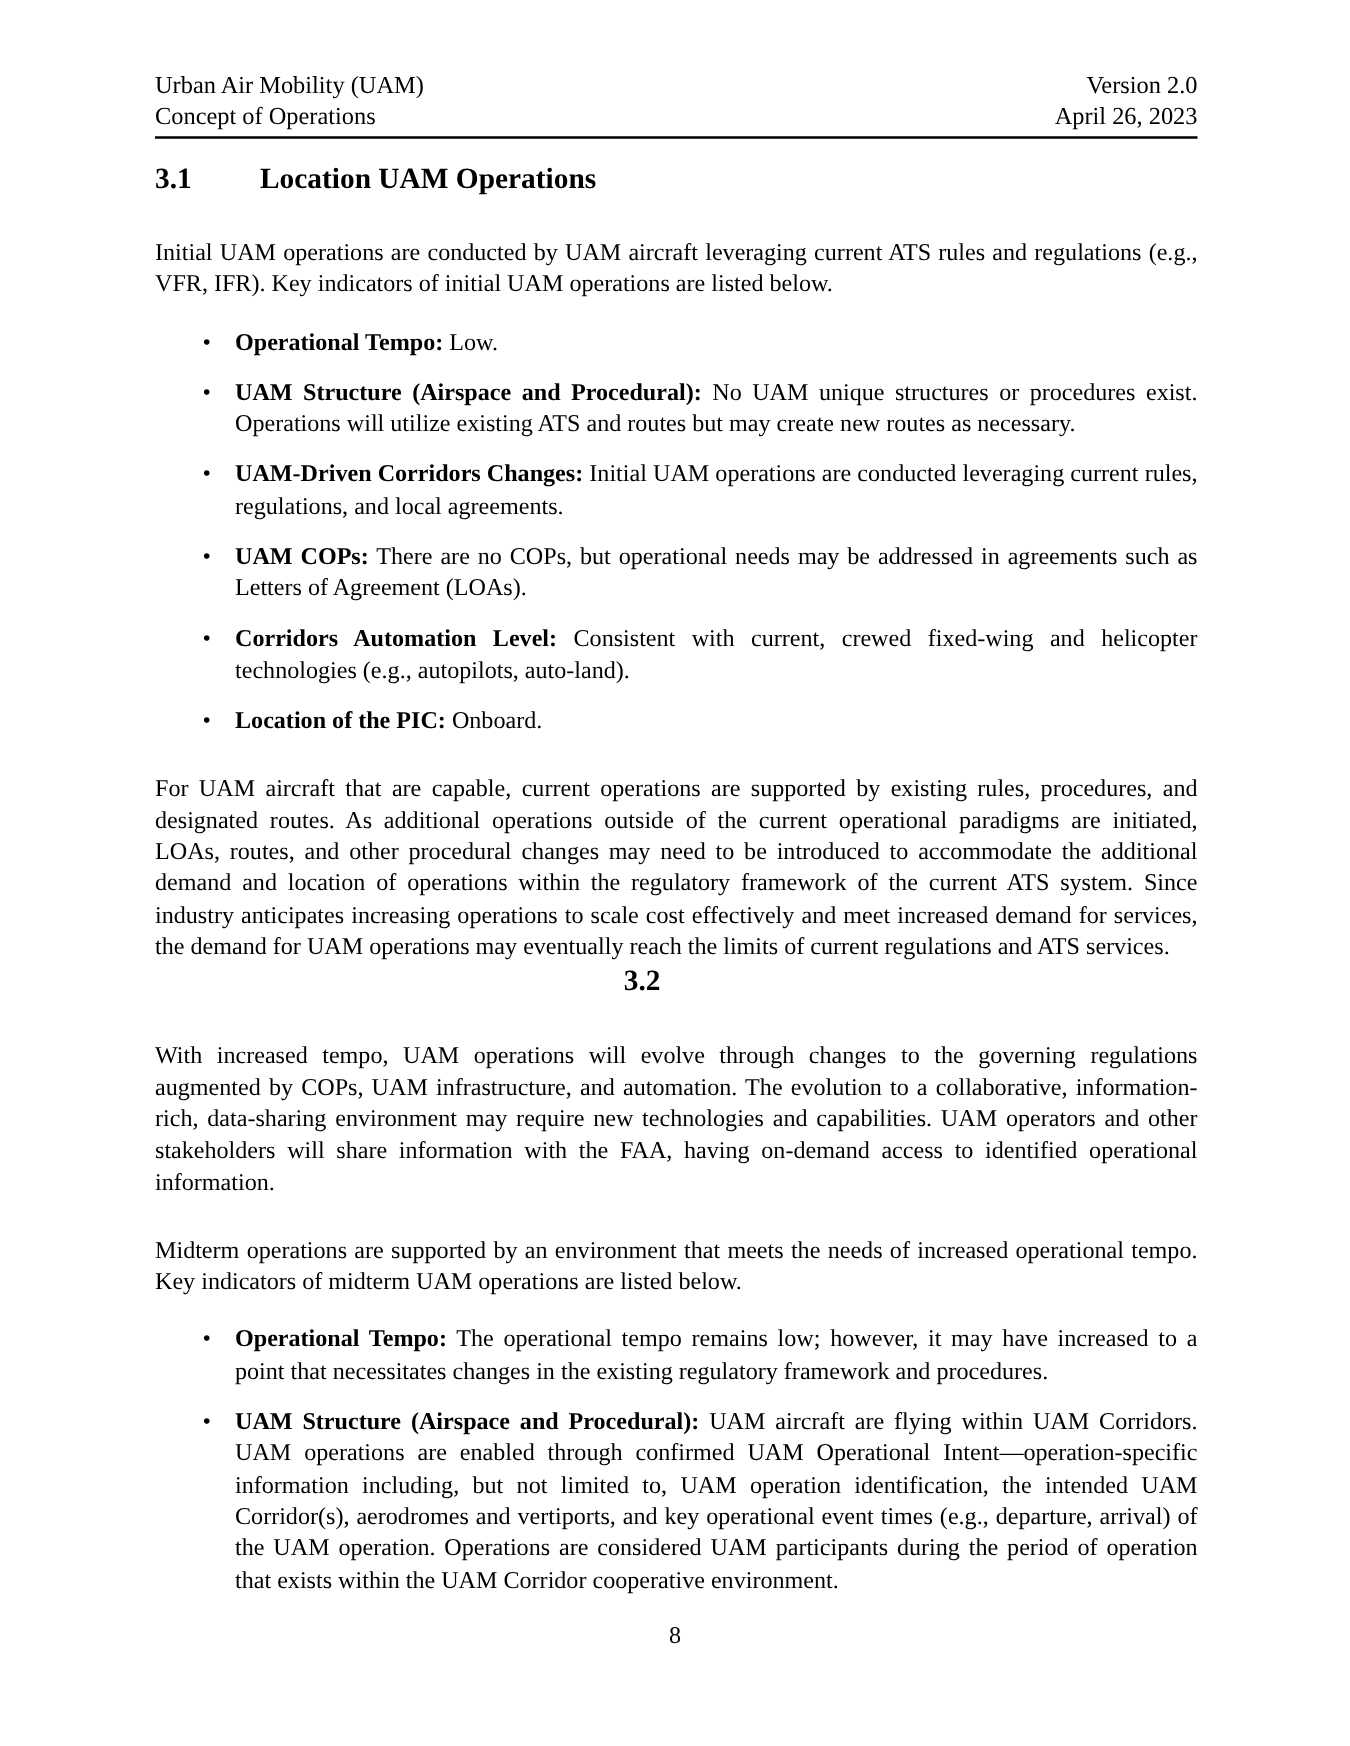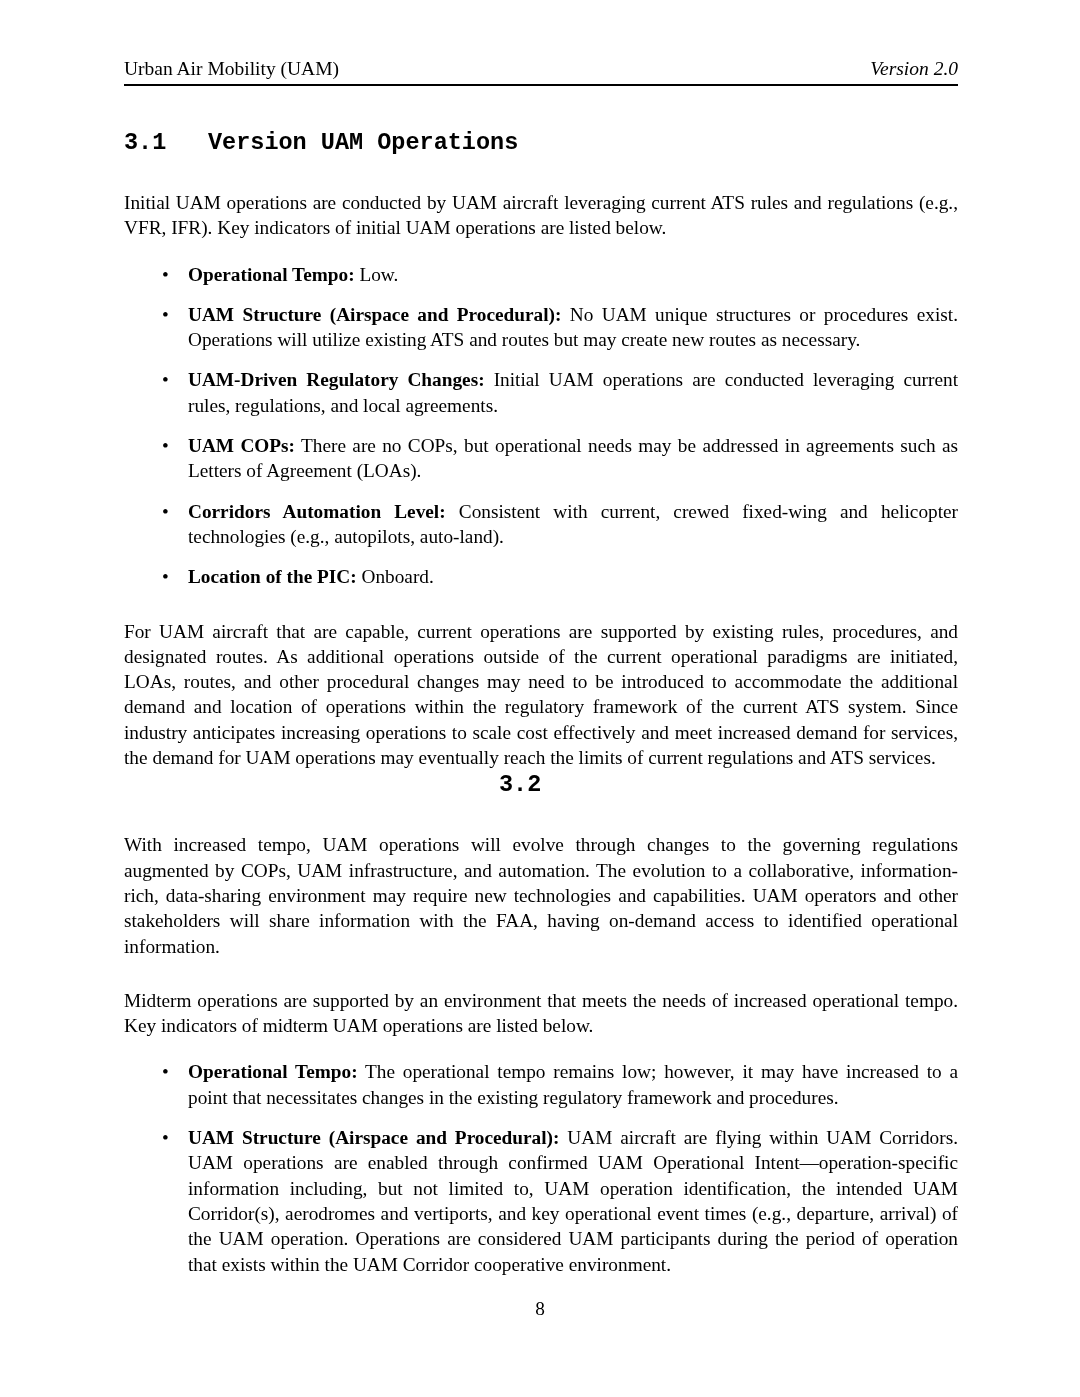--- a/index.html
+++ b/index.html
@@ -33,21 +33,21 @@
   }
   .doc-header-row {
     display: flex;
     justify-content: space-between;
     align-items: baseline;
     font-size: 19.5px;
     line-height: 25px;
     white-space: nowrap;
   }
   .doc-header-left { text-align: left; }
-  .doc-header-right { text-align: right; font-style: italic; }
+  .doc-header-right { text-align: right; }
   .header-rule {
     margin-top: 3px;
     border-bottom: 2.2px solid #000;
     width: 100%;
   }
 
   
   .content {
     position: absolute;
     left: 124px;
@@ -56,21 +56,20 @@
   }
 
   h2.section-heading {
     font-size: 23.5px;
     font-weight: bold;
     margin: 0;
     padding: 0;
     line-height: 30px;
     display: flex;
     white-space: nowrap;
-    font-family: Liberation Mono, monospace;
   }
   h2.section-heading .num {
     width: 84px;
     flex: 0 0 84px;
   }
   h2.section-heading .title { flex: 1 1 auto; }
 
   .sec-3-1 { margin-top: 0px; }
   .sec-3-2 { margin-top: 28px; justify-content: center; }
 
@@ -126,44 +125,48 @@
 </head>
 <body>
 
 <div class="page">
 
   <div class="doc-header">
     <div class="doc-header-row">
       <span class="doc-header-left">Urban Air Mobility (UAM)</span>
       <span class="doc-header-right">Version 2.0</span>
     </div>
+    <div class="doc-header-row">
+      <span class="doc-header-left">Concept of Operations</span>
+      <span class="doc-header-right">April 26, 2023</span>
+    </div>
     <div class="header-rule"></div>
   </div>
 
   <div class="content">
 
     <h2 class="section-heading sec-3-1">
       <span class="num">3.1</span>
-      <span class="title">Version UAM Operations</span>
+      <span class="title">Location UAM Operations</span>
     </h2>
 
     <p class="body after-heading">Initial UAM operations are conducted by UAM aircraft leveraging current ATS rules and regulations (e.g., VFR, IFR). Key indicators of initial UAM operations are listed below.</p>
 
     <ul class="bullets first">
       <li>
         <span class="dot">•</span>
         <span class="lead">Operational Tempo:</span><span> Low.</span>
       </li>
       <li>
         <span class="dot">•</span>
         <span class="lead">UAM Structure (Airspace and Procedural):</span><span> No UAM unique structures or procedures exist. Operations will utilize existing ATS and routes but may create new routes as necessary.</span>
       </li>
       <li>
         <span class="dot">•</span>
-        <span class="lead">UAM-Driven Regulatory Changes:</span><span> Initial UAM operations are conducted leveraging current rules, regulations, and local agreements.</span>
+        <span class="lead">UAM-Driven Corridors Changes:</span><span> Initial UAM operations are conducted leveraging current rules, regulations, and local agreements.</span>
       </li>
       <li>
         <span class="dot">•</span>
         <span class="lead">UAM COPs:</span><span> There are no COPs, but operational needs may be addressed in agreements such as Letters of Agreement (LOAs).</span>
       </li>
       <li>
         <span class="dot">•</span>
         <span class="lead">Corridors Automation Level:</span><span> Consistent with current, crewed fixed-wing and helicopter technologies (e.g., autopilots, auto-land).</span>
       </li>
       <li>

